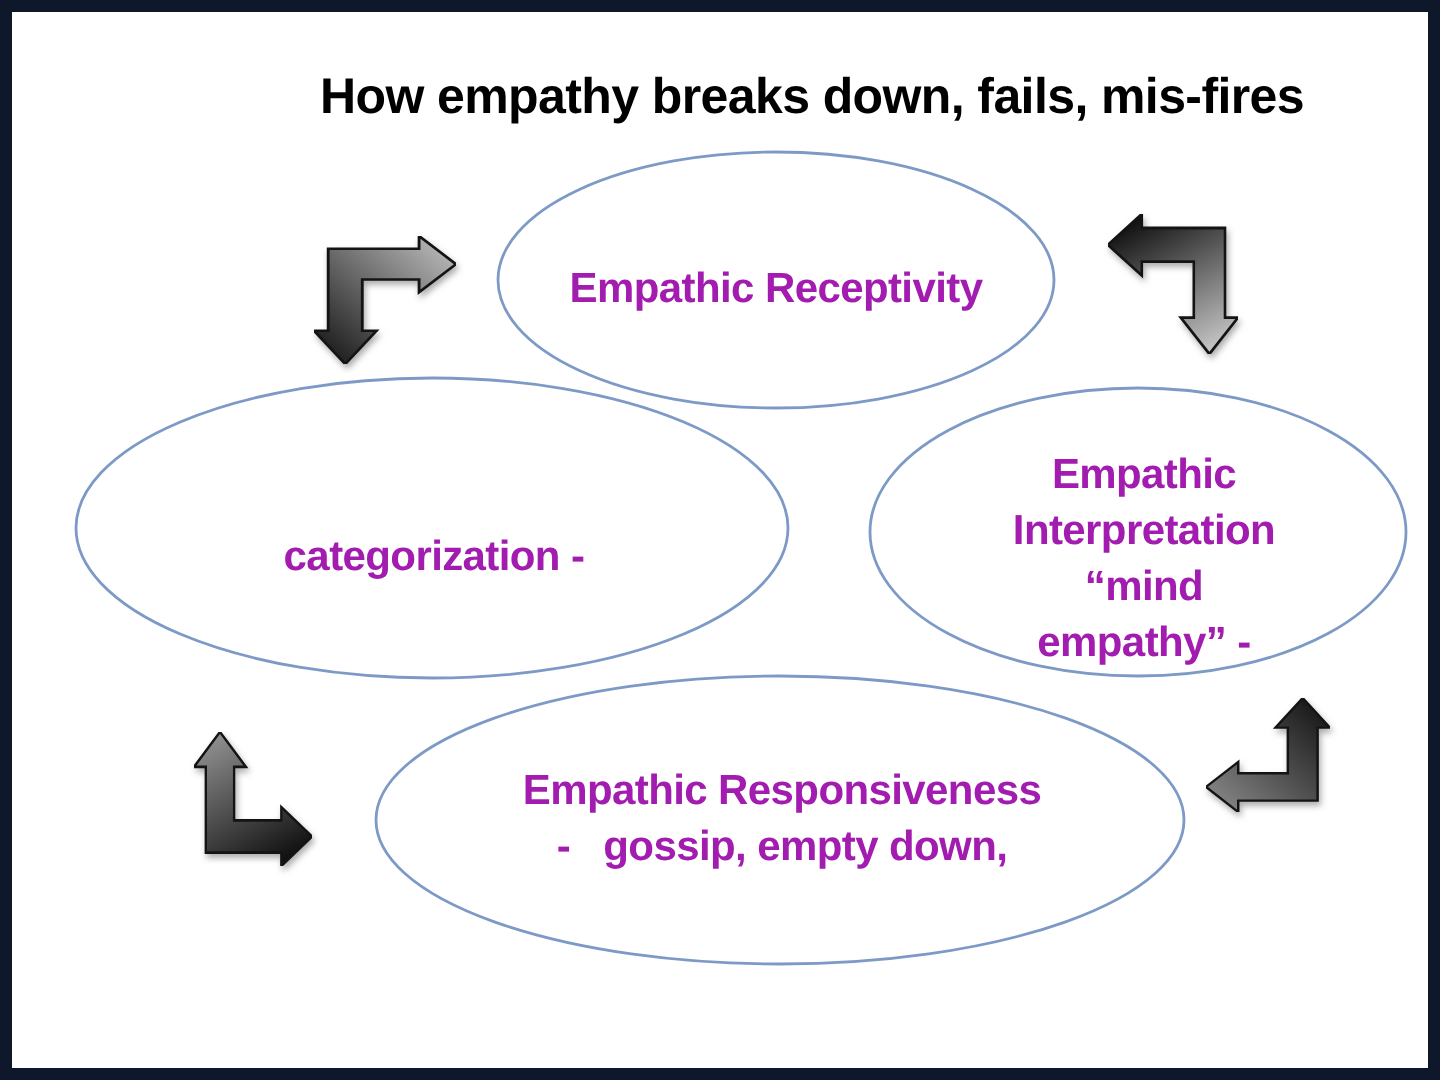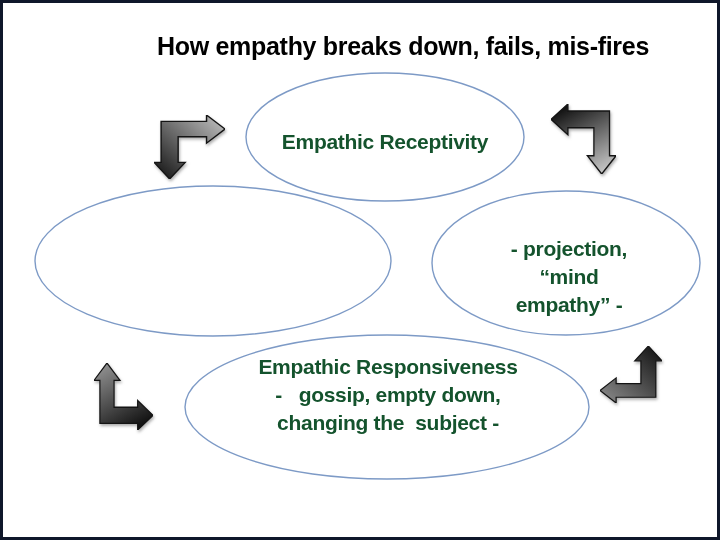--- a/index.html
+++ b/index.html
@@ -3,40 +3,40 @@
 <meta charset="utf-8">
 <style>
   html,body{margin:0;padding:0;background:#888;}
   .slide{
     position:relative;
     width:720px;height:540px;
     background:var(--background,#fff);
     overflow:hidden;
     font-family:"Liberation Sans", sans-serif;
     box-sizing:border-box;
-    border:3px solid #0f172a;
+    border:6px solid #0f172a;
   }
   .title{
     position:absolute;
     transform:translate(-50%,-50%);
     white-space:nowrap;
     font-size:25px;
     font-weight:bold;
     letter-spacing:-0.3px;
     color:var(--title_color,#000);
   }
   .etext{
     position:absolute;
     transform:translate(-50%,-50%);
     text-align:center;
     font-weight:bold;
     font-size:21px;
     line-height:28px;
     letter-spacing:-0.3px;
-    color:#14532d;
+    color:#a21caf;
   }
   .etext .line{white-space:pre-wrap;}
   svg.overlay{position:absolute;left:0;top:0;}
   svg.overlay ellipse{
     fill:none;
     stroke:var(--ellipse_stroke,#7d9ac6);
     stroke-width:1.4;
   }
   svg.arrow{
     position:absolute;
@@ -59,31 +59,31 @@
     <ellipse cx="210" cy="258" rx="178" ry="75"></ellipse>
     <ellipse cx="563" cy="260" rx="134" ry="72"></ellipse>
     <ellipse cx="384" cy="404" rx="202" ry="72"></ellipse>
   </svg>
 
   <div class="etext" style="left:382px;top:139px">
     <div class="line">Empathic Receptivity</div>
   </div>
 
   <div class="etext" style="left:211px;top:273px">
+    <div class="line">categorization -</div>
   </div>
 
   <div class="etext" style="left:566px;top:274px">
-    <div class="line">- projection,</div>
+    <div class="line">Empathic Interpretation</div>
     <div class="line">“mind empathy” -</div>
   </div>
 
-  <div class="etext" style="left:385px;top:392px">
+  <div class="etext" style="left:385px;top:404px">
     <div class="line">Empathic Responsiveness</div>
     <div class="line">-   gossip, empty down,</div>
-    <div class="line">changing the  subject -</div>
   </div>
 
   <svg class="arrow" style="left:151px;top:112px" width="71" height="64" viewBox="0 0 100 100" preserveAspectRatio="none">
     <defs>
       <linearGradient id="gTL" x1="0" y1="1" x2="1" y2="0">
         <stop offset="0" class="stop-dark"></stop>
         <stop offset="1" class="stop-light"></stop>
       </linearGradient>
     </defs>
     <path fill="url(#gTL)" d="M10,10 L74,10 L74,0 L100,22 L74,44 L74,34 L34,34 L34,74 L44,74 L22,100 L0,74 L10,74 Z"></path>

